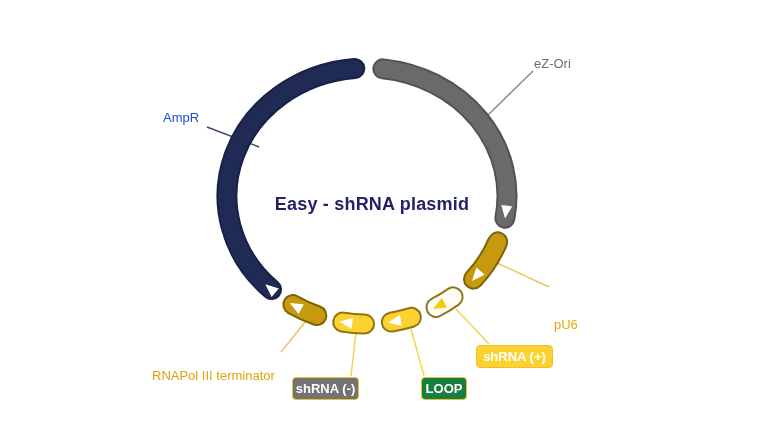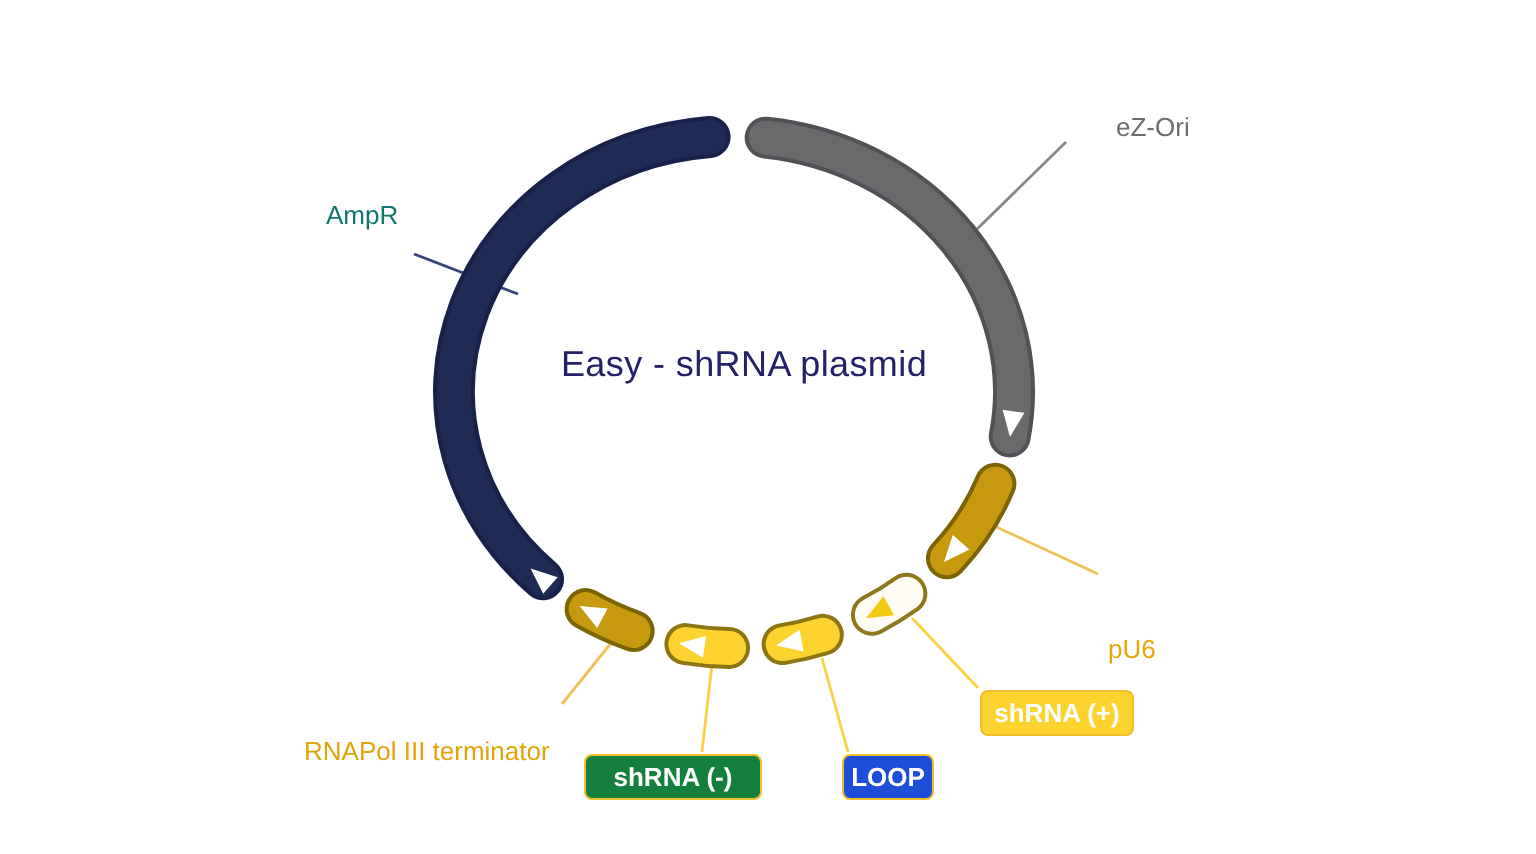--- a/index.html
+++ b/index.html
@@ -2,22 +2,22 @@
 <html><head>
 <meta charset="utf-8">
 <style>
   html,body{margin:0;padding:0;background:#ffffff;}
   .stage{
     position:relative; width:768px; height:427px; background:#ffffff;
     overflow:hidden; font-family:"Liberation Sans","DejaVu Sans",sans-serif;
   }
   .stage svg{position:absolute;left:0;top:0;}
   .plasmid-title{
-    position:absolute; left:252px; top:172px; width:240px; text-align:center;
-    font-size:18px; font-weight:normal; letter-spacing:.2px;
+    position:absolute; left:252px; top:194px; width:240px; text-align:center;
+    font-size:18px; font-weight:bold; letter-spacing:.2px;
   }
   .plain-label{
     position:absolute; font-size:13px; white-space:nowrap;
   }
   .tag-label{
     position:absolute; display:flex; align-items:center; justify-content:center;
     font-size:13px; font-weight:600; color:#ffffff; white-space:nowrap;
     border-radius:4px; box-sizing:border-box;
   }
 </style>
@@ -50,21 +50,21 @@
       <path d="M 316.83 315.50 A 140 128 0 0 1 292.81 304.55" fill="none" stroke="#7c6305" stroke-width="21" stroke-linecap="round"></path>
       <path d="M 316.83 315.50 A 140 128 0 0 1 292.81 304.55" fill="none" stroke="#c6990f" stroke-width="17" stroke-linecap="round"></path>
       <polygon points="289.8,303.0 303.8,304.3 298.6,314.0" fill="#ffffff"></polygon>
       <line x1="207" y1="127" x2="259" y2="147" stroke="#3a4577" stroke-width="1.4"></line>
       <path d="M 271.52 289.61 A 140 128 0 0 1 354.80 68.49" fill="none" stroke="#17214a" stroke-width="21" stroke-linecap="round"></path>
       <path d="M 271.52 289.61 A 140 128 0 0 1 354.80 68.49" fill="none" stroke="#1f2a55" stroke-width="17" stroke-linecap="round"></path>
       <polygon points="265.3,284.3 278.8,288.6 271.6,296.9" fill="#ffffff"></polygon>
     </svg>
   <div class="plasmid-title" style="color: rgb(35, 34, 104);">Easy - shRNA plasmid</div>
   <div id="labels">
-      <div class="plain-label" style="left: 534px; top: 56px; color: rgb(109, 109, 112); margin-left: 24px;">eZ-Ori</div>
+      <div class="plain-label" style="left: 534px; top: 56px; color: rgb(109, 109, 112);">eZ-Ori</div>
       <div class="plain-label" style="left: 554px; top: 277px; color: rgb(231, 167, 11); margin-top: 40px;">pU6</div>
-      <div class="tag-label" style="left: 490px; top: 345px; width: 77px; height: 23px; background: rgb(252, 210, 46); border: 1.5px solid rgb(240, 191, 42);">shRNA (+)</div>
-      <div class="tag-label" style="left: 421px; top: 377px; width: 46px; height: 23px; background: #1d4ed8; border: 1.5px solid rgb(240, 191, 42);">LOOP</div>
-      <div class="tag-label" style="left: 292px; top: 377px; width: 89px; height: 23px; background: #15803d; border: 1.5px solid rgb(240, 191, 42); text-align: center;">shRNA (-)</div>
+      <div class="tag-label" style="left: 476px; top: 345px; width: 77px; height: 23px; background: rgb(252, 210, 46); border: 1.5px solid rgb(240, 191, 42);">shRNA (+)</div>
+      <div class="tag-label" style="left: 421px; top: 377px; width: 46px; height: 23px; background: #15803d; border: 1.5px solid rgb(240, 191, 42);">LOOP</div>
+      <div class="tag-label" style="left: 292px; top: 377px; width: 67px; height: 23px; background: #737373; border: 1.5px solid rgb(240, 191, 42); text-align: center;">shRNA (-)</div>
       <div class="plain-label" style="left: 152px; top: 356px; color: rgb(224, 164, 10); margin-top: 12px;">RNAPol III terminator</div>
-      <div class="plain-label" style="left: 163px; top: 100px; color: #0f766e; text-align: right;">AmpR</div>
+      <div class="plain-label" style="left: 163px; top: 110px; color: #1d4ed8; text-align: right;">AmpR</div>
     </div>
 </div>
 
 </body></html>

